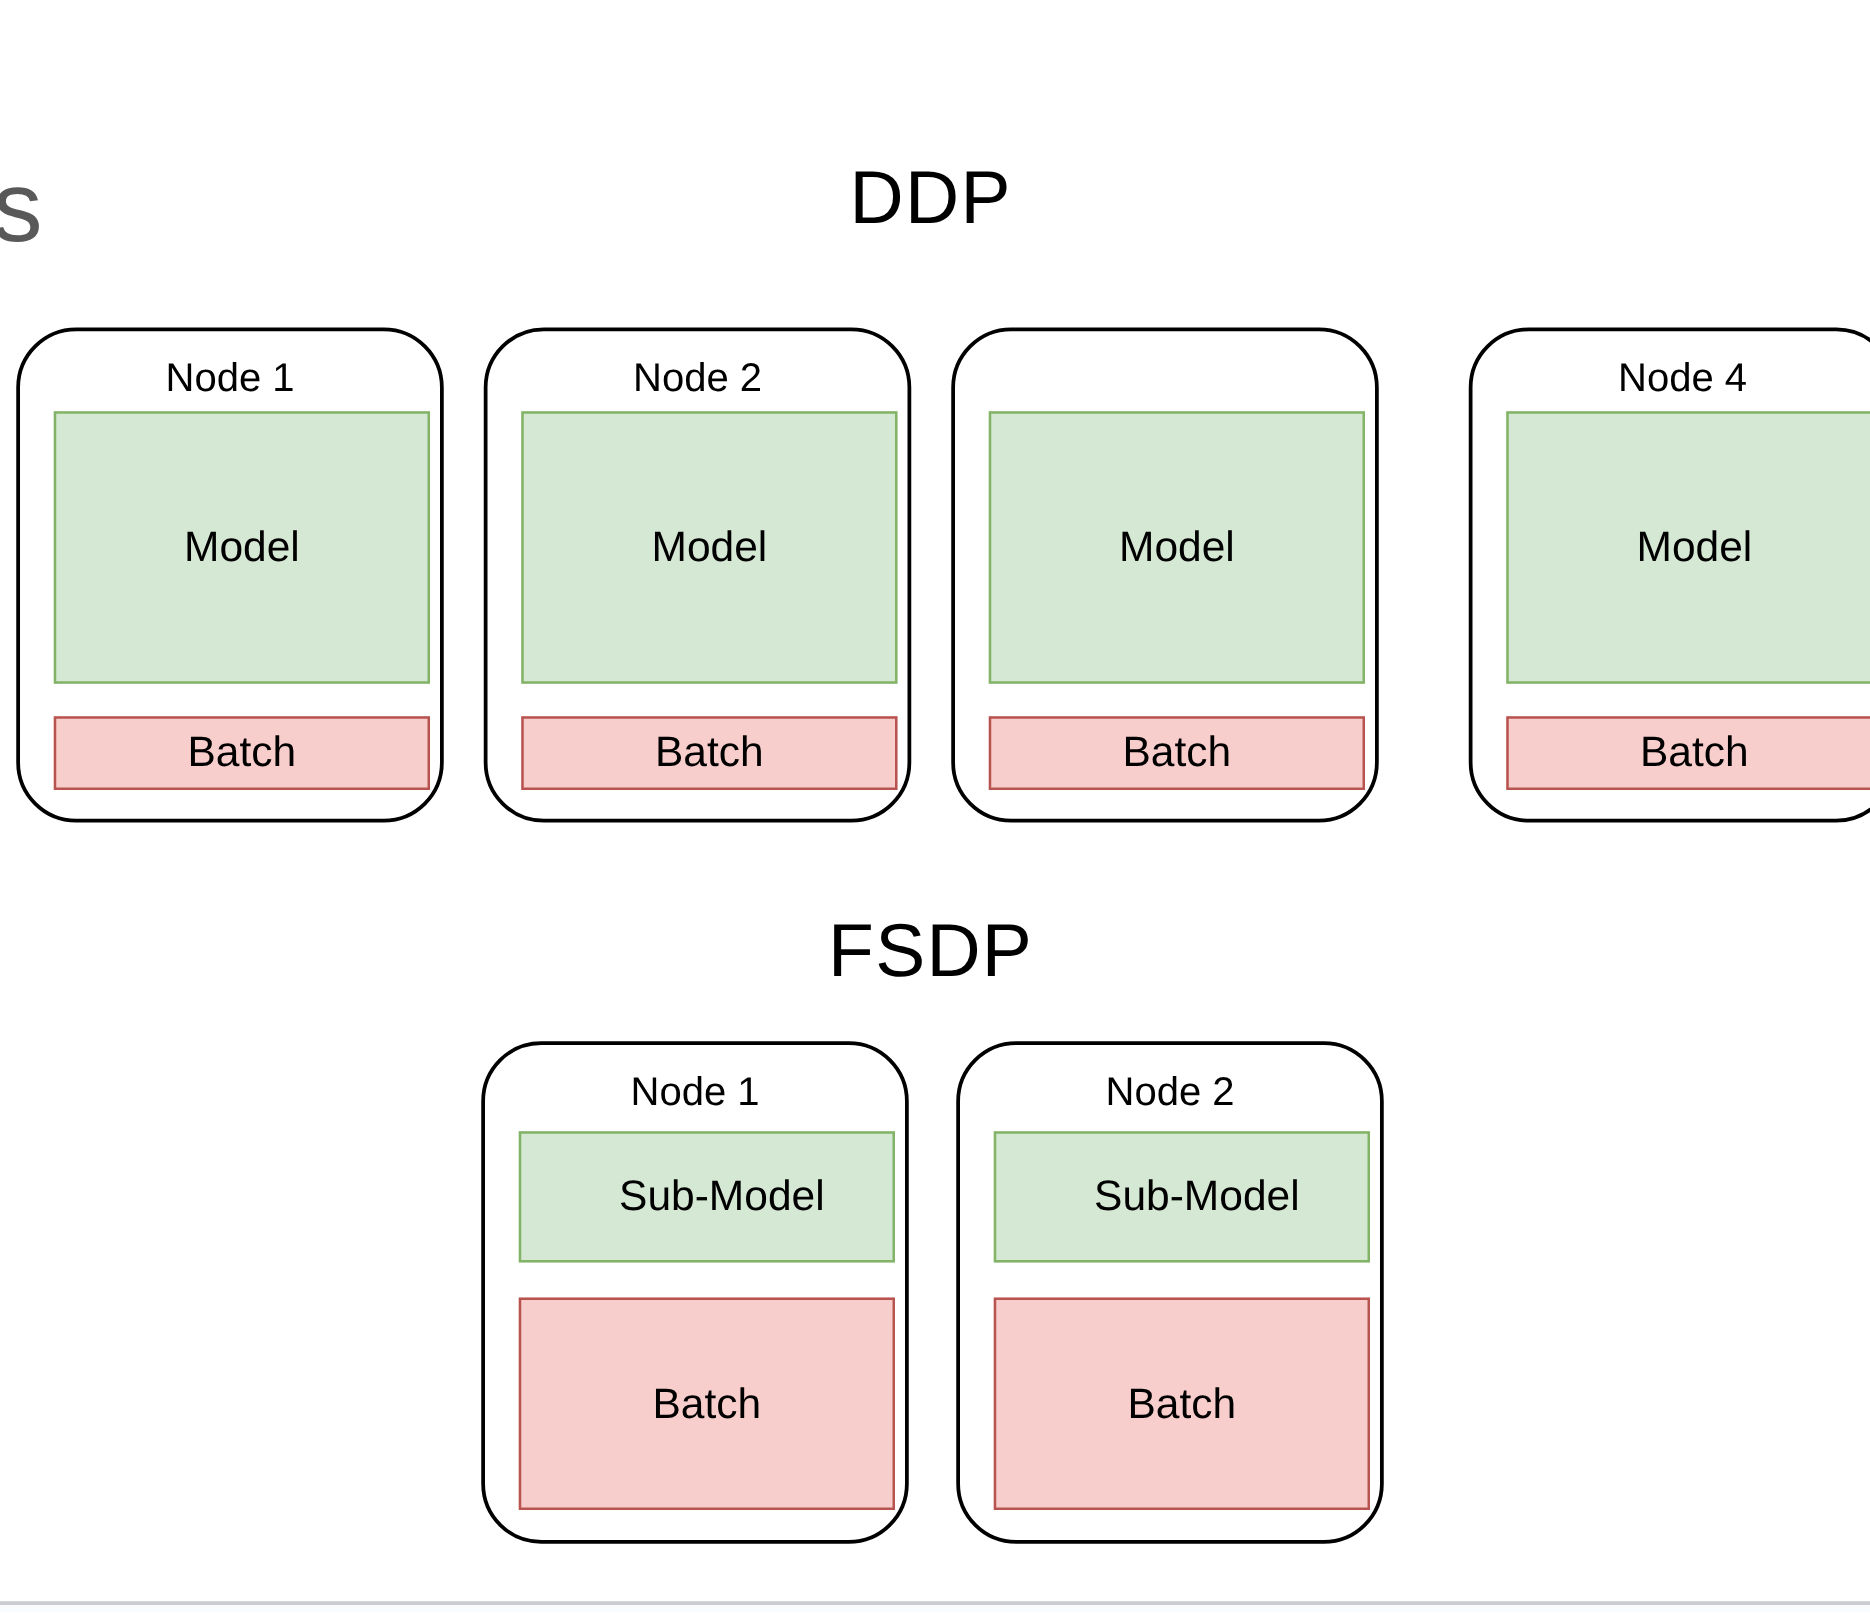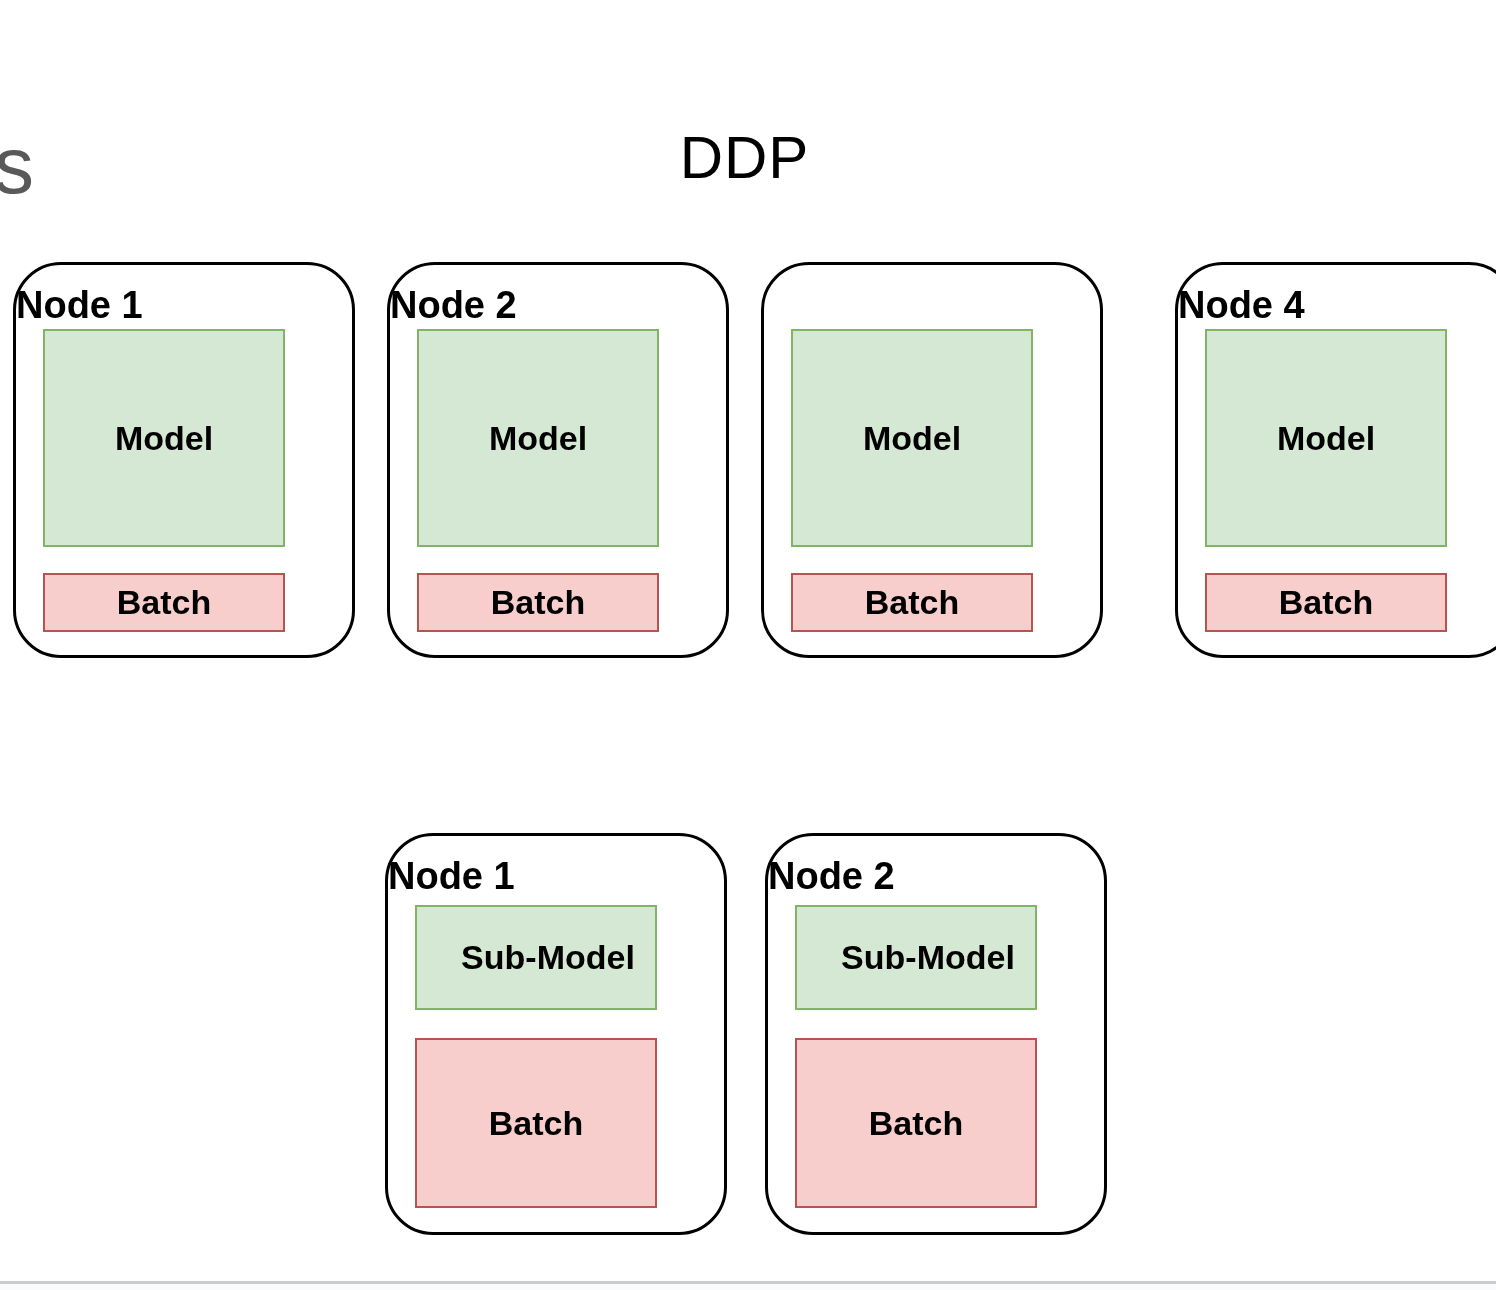--- a/index.html
+++ b/index.html
@@ -31,27 +31,27 @@
   .node{
     position:absolute; width:342px; box-sizing:border-box;
     background:#ffffff; border:3px solid var(--node-border);
     border-radius:48px;
   }
   .ddp-node{top:262px; height:396px;}
   .fsdp-node{top:833px; height:402px;}
   .pos1{left:13px;} .pos2{left:387px;} .pos3{left:761px;} .pos4{left:1135px;margin-left:40px;}
   .fpos1{left:385px;} .fpos2{left:765px;}
   .node-label{
-    position:absolute; left:0; right:0; top:18px; 
-    font-size:38px; line-height:1.2; font-weight:700;
+    position:absolute; left:0; right:0; top:18px; text-align:center;
+    font-size:32px; line-height:1.2; font-weight:400;
   }
   .inner-box{
-    position:absolute; left:27px; width:242px; box-sizing:border-box;
+    position:absolute; left:27px; width:301px; box-sizing:border-box;
     display:flex; align-items:center; justify-content:center;
-    font-size:34px; font-weight:700;
+    font-size:34px; font-weight:400;
   }
   .model-box{
     background:var(--model-fill); border:2px solid var(--model-border);
   }
   .batch-box{
     background:var(--batch-fill); border:2px solid var(--batch-border);
   }
   .ddp-node .model-box{top:64px; height:218px;}
   .ddp-node .batch-box{top:308px; height:59px;}
   .fsdp-node .model-box{top:69px; height:105px;padding-left:24px;}
@@ -106,20 +106,21 @@
   <div class="node ddp-node pos4">
     <div class="node-label">Node 4</div>
     <div class="inner-box model-box">
       <span>Model</span>
     </div>
     <div class="inner-box batch-box">
       <span>Batch</span>
     </div>
   </div>
 
+  <div class="section-title title-fsdp">FSDP</div>
 
   <div class="node fsdp-node fpos1">
     <div class="node-label">Node 1</div>
     <div class="inner-box model-box">
       <span>Sub-Model</span>
     </div>
     <div class="inner-box batch-box">
       <span>Batch</span>
     </div>
   </div>

